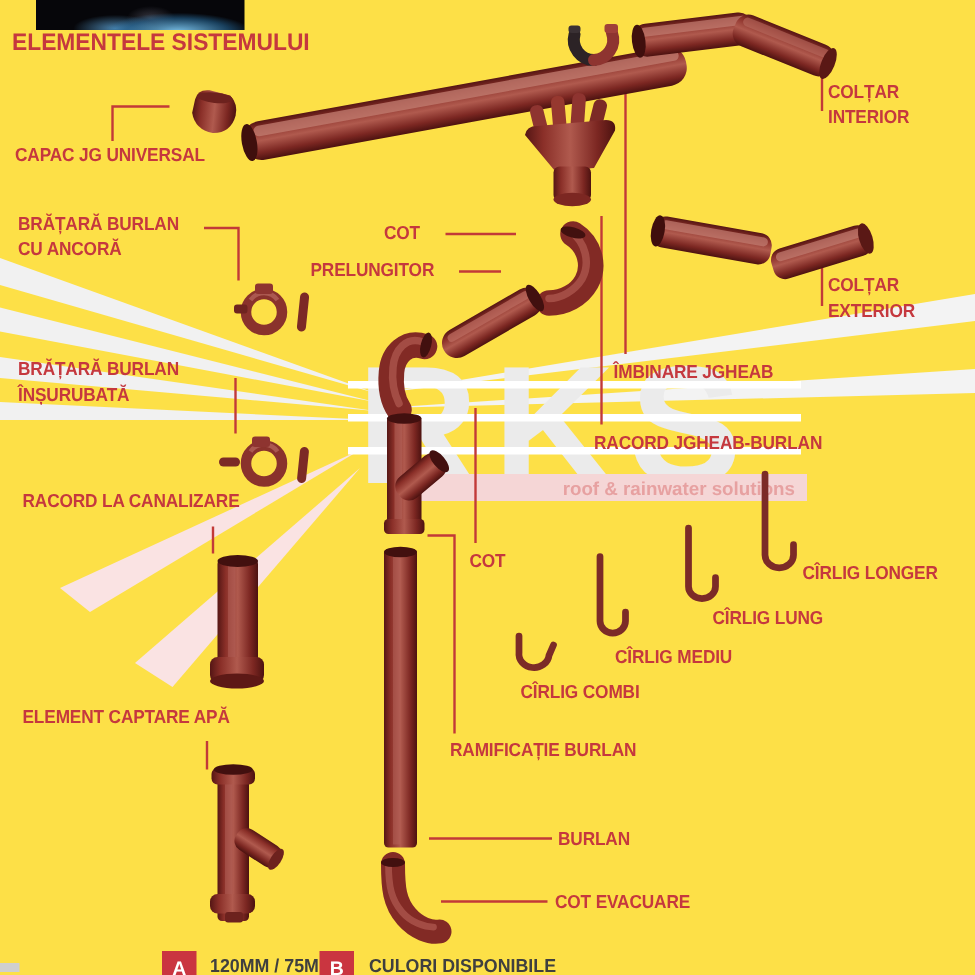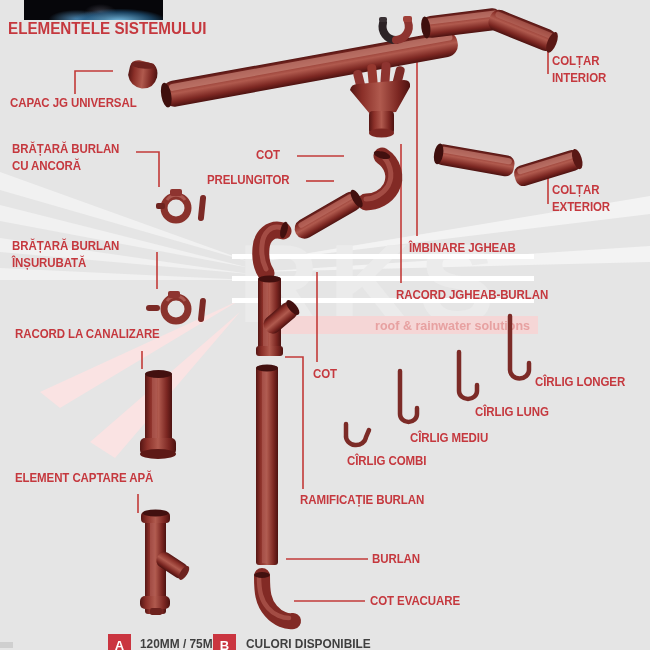--- a/index.html
+++ b/index.html
@@ -1,17 +1,17 @@
 <!DOCTYPE html>
 <html><head>
 <meta charset="utf-8">
 <style>
   html,body{margin:0;padding:0;background:#fff;}
   .canvas{
-    position:relative;width:650px;height:650px;overflow:hidden;background:#e5e5e5;
+    position:relative;width:650px;height:650px;overflow:hidden;background:#fde047;
     font-family:"Liberation Sans",sans-serif;
   }
   .photo{
     position:absolute;left:24px;top:0;width:139px;height:20px;
     background:
       radial-gradient(ellipse 62px 16px at 68% 105%, rgba(126,199,239,.95), rgba(40,110,160,.55) 55%, rgba(0,0,0,0) 78%),
       radial-gradient(ellipse 40px 13px at 38% 95%, rgba(90,160,210,.8), rgba(0,0,0,0) 70%),
       radial-gradient(ellipse 20px 10px at 55% 60%, rgba(60,60,70,.9), rgba(0,0,0,0) 80%),
       #06060a;
   }

